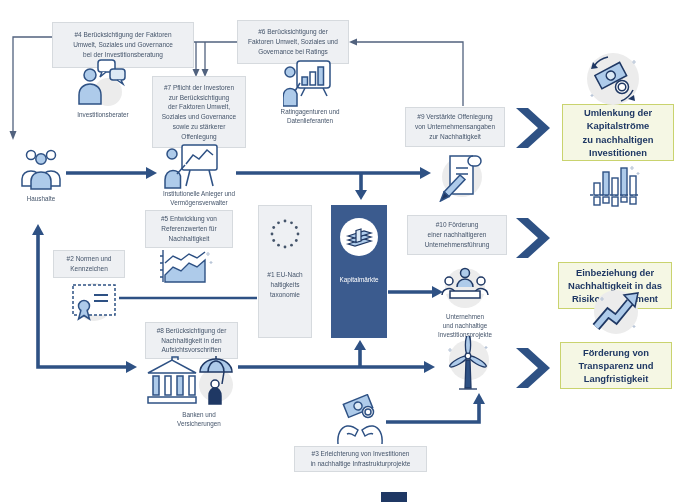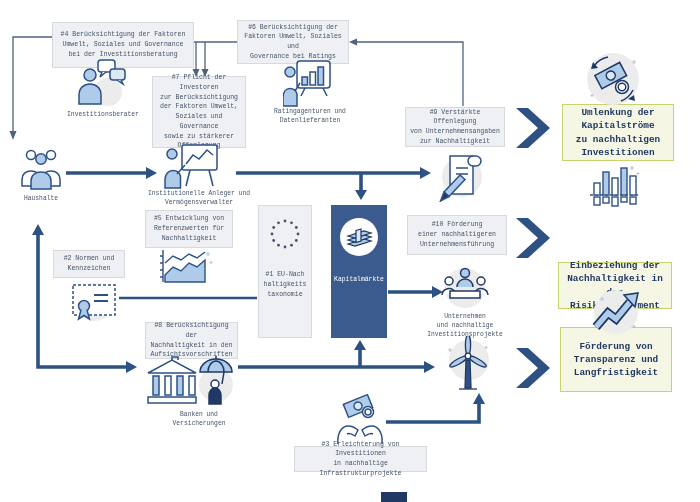--- a/index.html
+++ b/index.html
@@ -1,17 +1,17 @@
 <!DOCTYPE html>
 <html><head>
 <meta charset="utf-8">
 <style>
   html,body{margin:0;padding:0;background:#fff;}
   #canvas{position:relative;width:700px;height:502px;background:#ffffff;overflow:hidden;
-          font-family:Liberation Mono, monospace;}
+          font-family:Liberation Sans, sans-serif;}
   .overlay{position:absolute;left:0;top:0;}
   .pbox{position:absolute;background:#eef0f3;border:1px solid #d6dade;color:#44546a;
         font-size:6.5px;line-height:1.5;text-align:center;white-space:pre-line;
         padding:3px 2px;box-sizing:border-box;display:flex;align-items:center;justify-content:center;}
   .lbl{position:absolute;color:#44546a;font-size:6.3px;line-height:1.45;text-align:center;
        white-space:pre-line;}
   .outcome{position:absolute;background:#f5f7e4;border:1.5px solid #c9d36e;color:#1f3864;
         font-size:9.4px;font-weight:600;line-height:1.4;text-align:center;white-space:pre-line;
         display:flex;align-items:center;justify-content:center;box-sizing:border-box;}
   .tallbox{position:absolute;box-sizing:border-box;}
@@ -134,21 +134,21 @@
   </svg>
   <div class="capital-lbl" style="left:331px;top:276px;width:56px;">Kapitalmärkte</div>
 
   <div class="outcome" style="left:562px;top:104px;width:112px;height:57px;">Umlenkung der
 Kapitalströme
 zu nachhaltigen
 Investitionen</div>
   <div class="outcome" style="left:558px;top:214px;width:114px;height:47px;margin-top:48px;">Einbeziehung der
 Nachhaltigkeit in das
 Risikomanagement</div>
-  <div class="outcome" style="left:560px;top:327px;width:112px;height:65px;">Förderung von
+  <div class="outcome" style="left:560px;top:342px;width:112px;height:47px;">Förderung von
 Transparenz und
 Langfristigkeit</div>
 
   <div class="lbl" style="left:8px;top:194px;width:66px;">Haushalte</div>
   <div class="lbl" style="left:55px;top:110px;width:96px;">Investitionsberater</div>
   <div class="lbl" style="left:140px;top:189px;width:118px;">Institutionelle Anleger und
 Vermögensverwalter</div>
   <div class="lbl" style="left:270px;top:107px;width:80px;">Ratingagenturen und
 Datenlieferanten</div>
   <div class="lbl" style="left:156px;top:410px;width:86px;">Banken und

